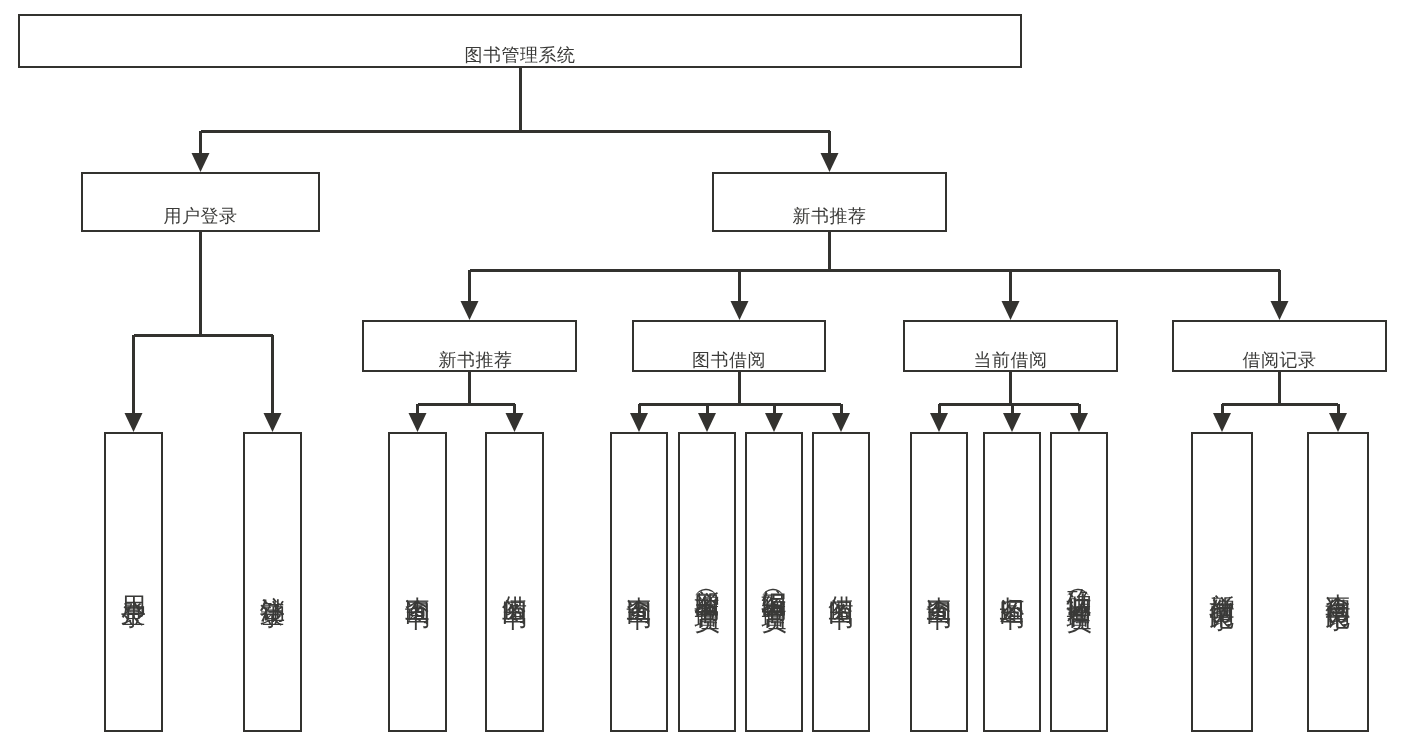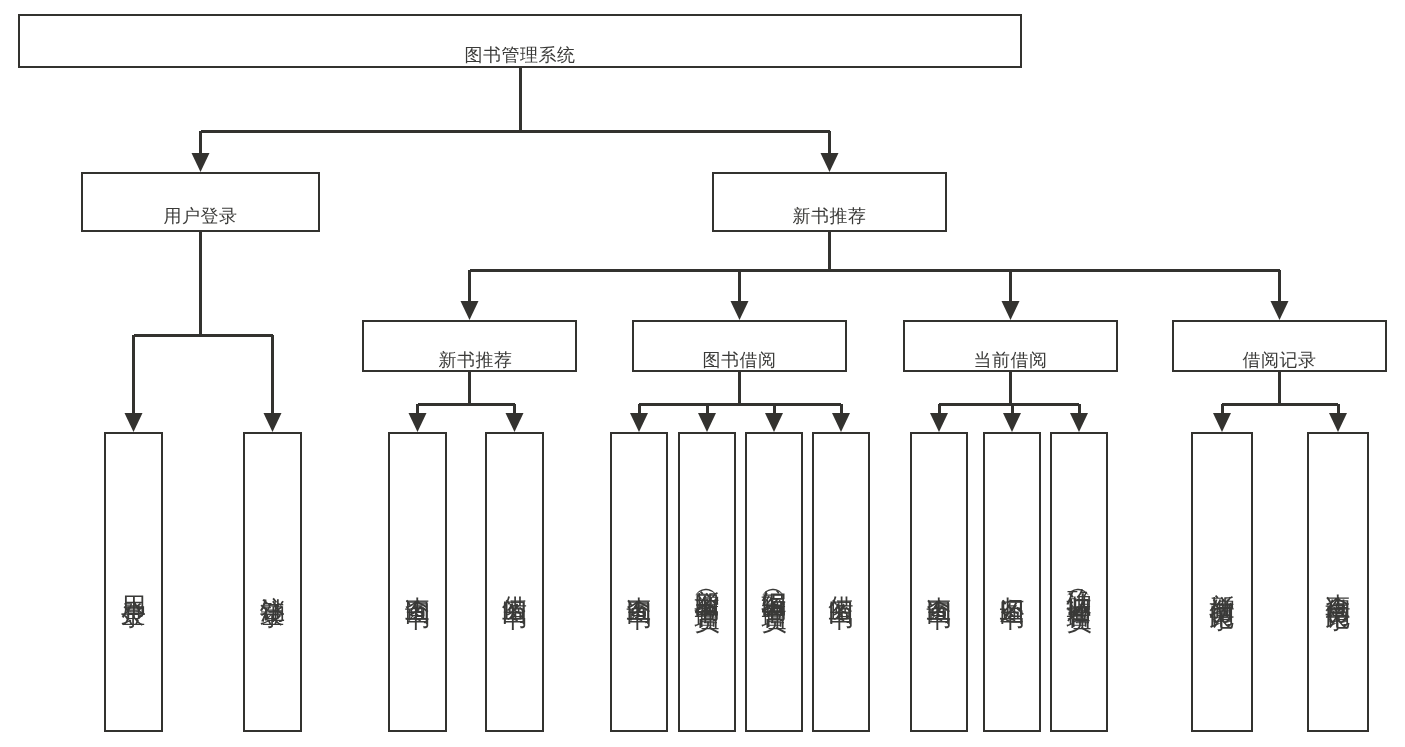--- a/index.html
+++ b/index.html
@@ -131,21 +131,21 @@
       </div>
       <div class="node horizontal" style="left: 81px; top: 172px; width: 239px; height: 60px; border-color: rgb(51, 50, 47);">
         <span class="node-label" style="color: rgb(58, 58, 56);">用户登录</span>
       </div>
       <div class="node horizontal" style="left: 712px; top: 172px; width: 235px; height: 60px; border-color: rgb(51, 50, 47);">
         <span class="node-label" style="color: rgb(58, 58, 56);">新书推荐</span>
       </div>
       <div class="node horizontal" style="left: 362px; top: 320px; width: 215px; height: 52px; border-color: rgb(51, 50, 47); padding-left: 12px;">
         <span class="node-label" style="color: rgb(58, 58, 56);">新书推荐</span>
       </div>
-      <div class="node horizontal" style="left: 632px; top: 320px; width: 215px; height: 52px; border-color: rgb(51, 50, 47);">
+      <div class="node horizontal" style="left: 632px; top: 320px; width: 194px; height: 52px; border-color: rgb(51, 50, 47);">
         <span class="node-label" style="color: rgb(58, 58, 56);">图书借阅</span>
       </div>
       <div class="node horizontal" style="left: 903px; top: 320px; width: 215px; height: 52px; border-color: rgb(51, 50, 47); justify-content: center;">
         <span class="node-label" style="color: rgb(58, 58, 56);">当前借阅</span>
       </div>
       <div class="node horizontal" style="left: 1172px; top: 320px; width: 215px; height: 52px; border-color: rgb(51, 50, 47); justify-content: center;">
         <span class="node-label" style="color: rgb(58, 58, 56);">借阅记录</span>
       </div>
       <div class="node vertical" style="left: 104px; top: 432px; width: 59px; height: 300px; border-color: rgb(51, 50, 47);">
         <span class="node-label" style="color: rgb(58, 58, 56); margin-top: 142px;">用户登录</span>

